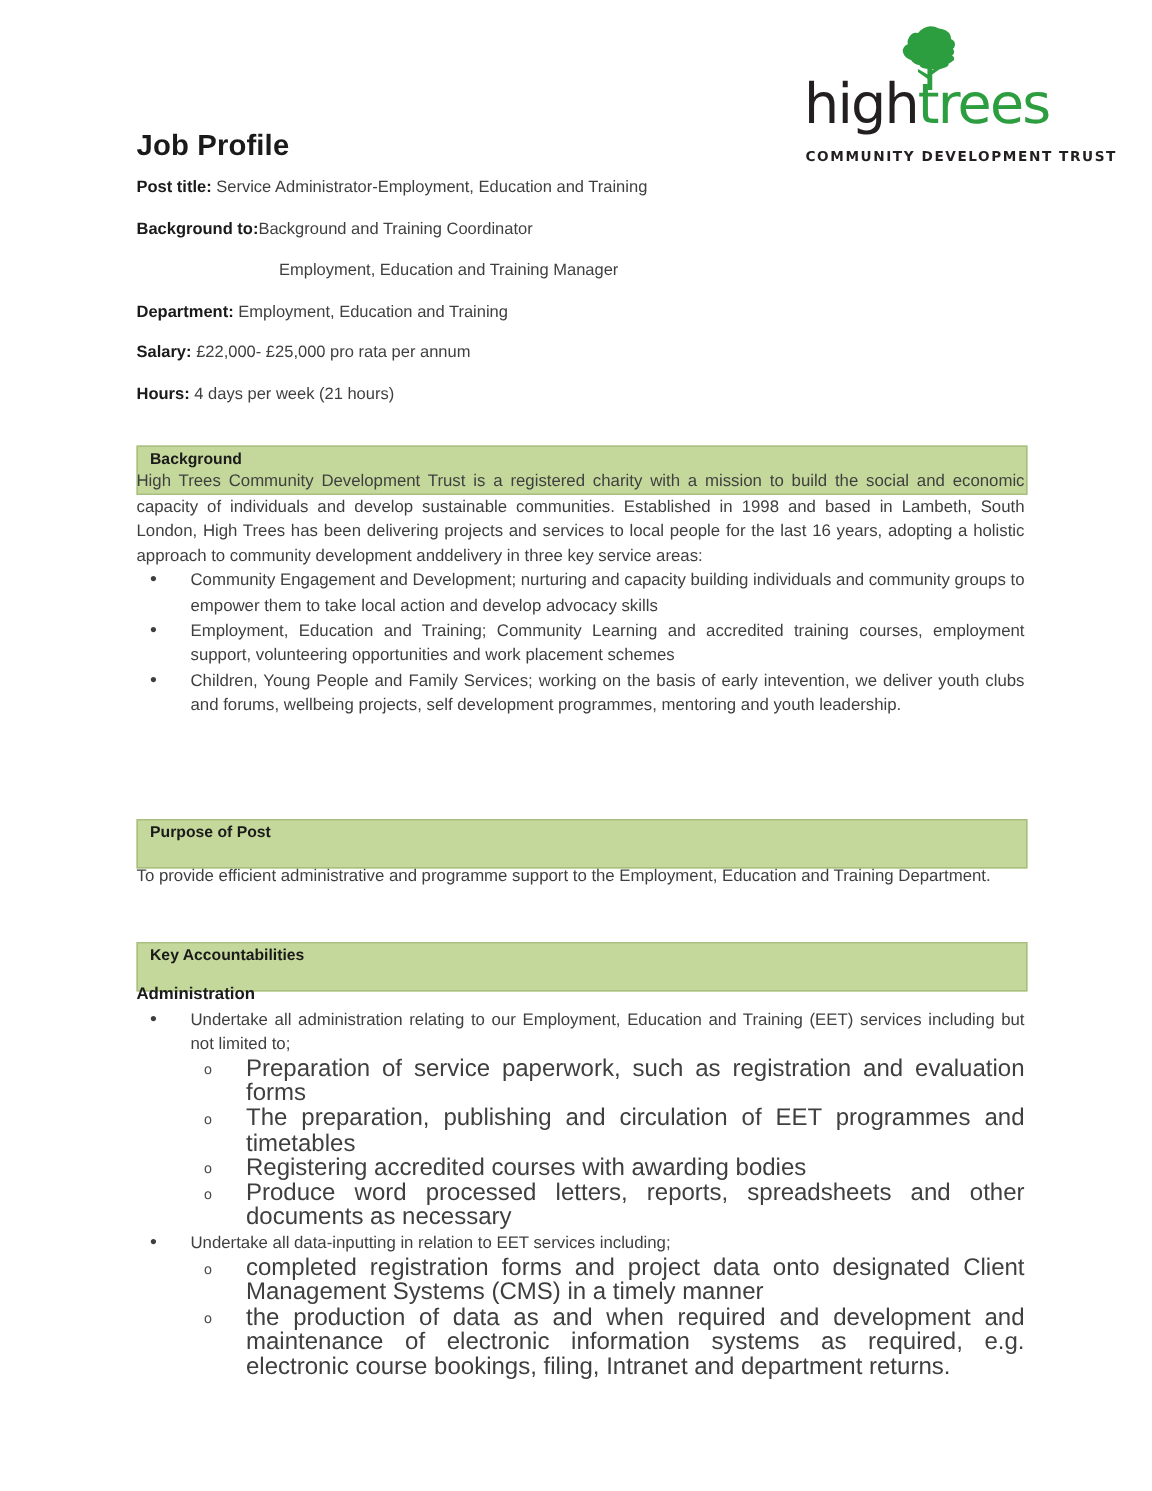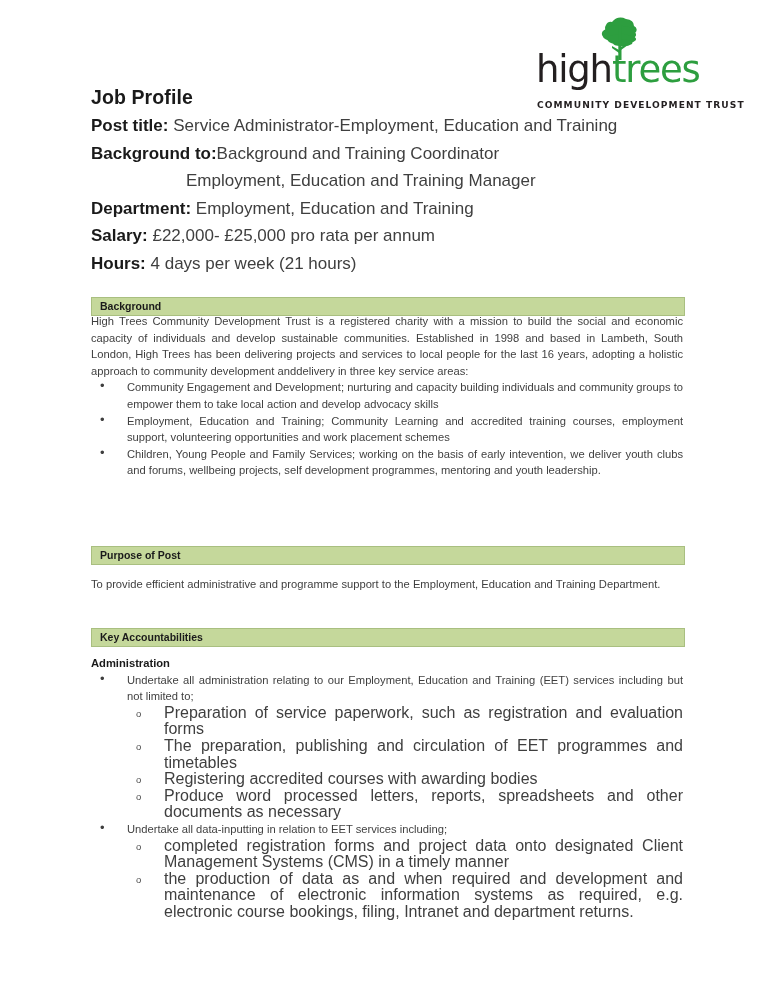--- a/index.html
+++ b/index.html
@@ -92,40 +92,40 @@
     letter-spacing: 0.1px;
   }
 
   .meta {
     position: absolute;
     top: 118px;
     left: 0px;
     width: 592px;
   }
   .meta-line {
-    font-size: 17px;
+    font-size: 11px;
     line-height: 15px;
     margin-bottom: 12.5px;
     color: #3f3f3f;
     white-space: nowrap;
   }
   .meta-line b {
     color: #1a1a1a;
     font-weight: bold;
   }
   .meta-line.indented {
     padding-left: 95px;
   }
 
   
   .section-bar {
     background: #c5d89b;
     border: 1px solid #a9bf80;
     height: 14px;
-    padding: 1px 0 2px 0;
+    padding: 15px 0 2px 0;
     box-sizing: content-box;
     position: relative;
   }
   .section-bar span {
     position: absolute;
     left: 8px;
     top: 0px;
     font-size: 10.5px;
     font-weight: bold;
     color: #1a1a1a;

